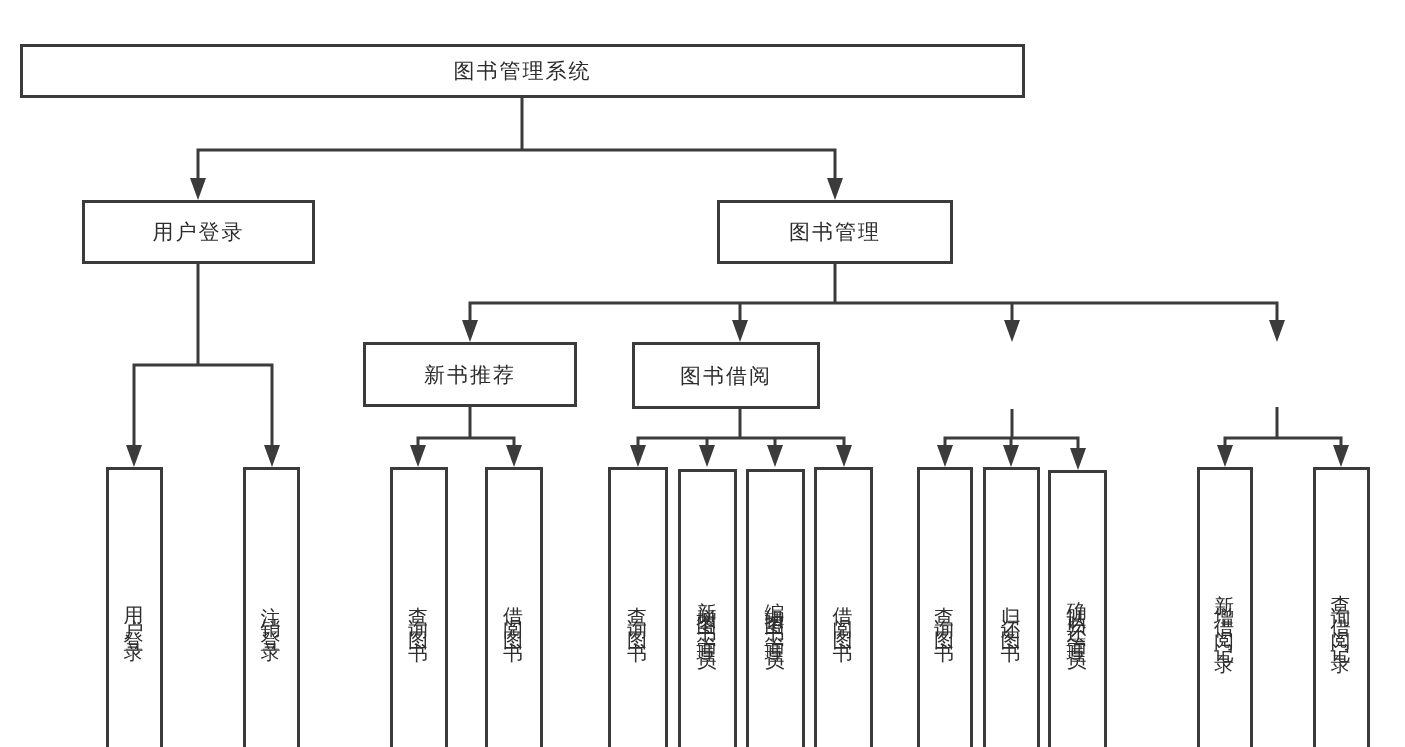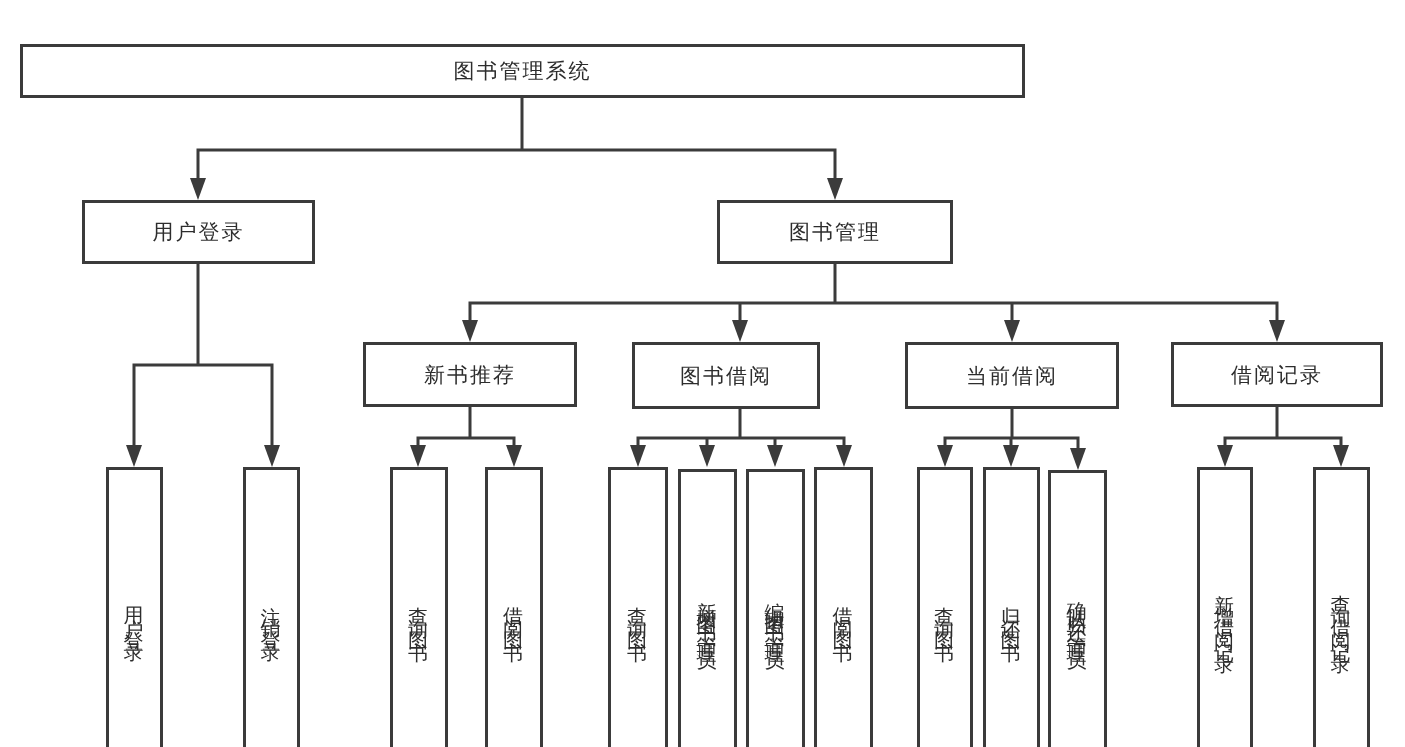--- a/index.html
+++ b/index.html
@@ -117,26 +117,20 @@
   <div class="node h-node" style="left:363px; top:312px; width:214px; height:65px">
     <span>新书推荐</span>
   </div>
 
   <div class="node h-node" style="left:717px; top:170px; width:236px; height:64px">
     <span>图书管理</span>
   </div>
   <div class="node h-node" style="left:632px; top:312px; width:188px; height:67px">
     <span>图书借阅</span>
   </div>
-  <div class="node h-node" style="left:905px; top:312px; width:214px; height:67px">
-    <span>当前借阅</span>
-  </div>
-  <div class="node h-node" style="left:1171px; top:312px; width:212px; height:65px">
-    <span>借阅记录</span>
-  </div>
 
   <div class="node v-node" style="left:106px; top:437px; width:57px; height:296px">
     <span>用户登录</span>
   </div>
   <div class="node v-node" style="left:243px; top:437px; width:57px; height:296px">
     <span>注销登录</span>
   </div>
 
   <div class="node v-node" style="left:390px; top:437px; width:58px; height:296px">
     <span>查询图书</span>

